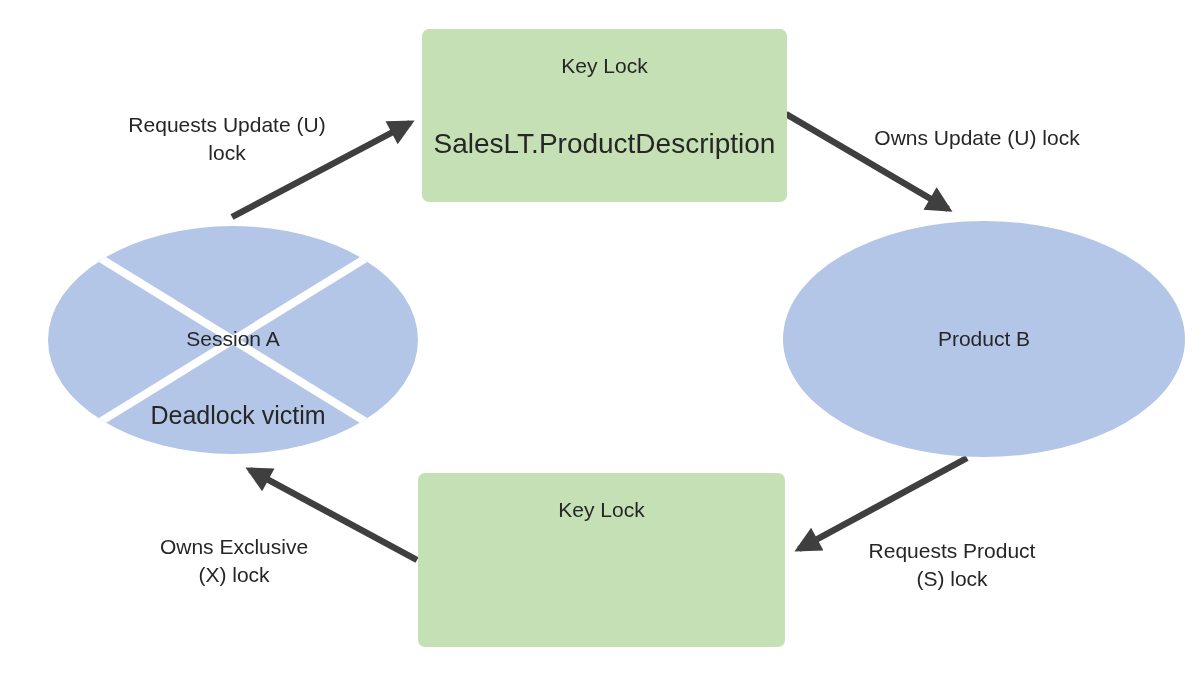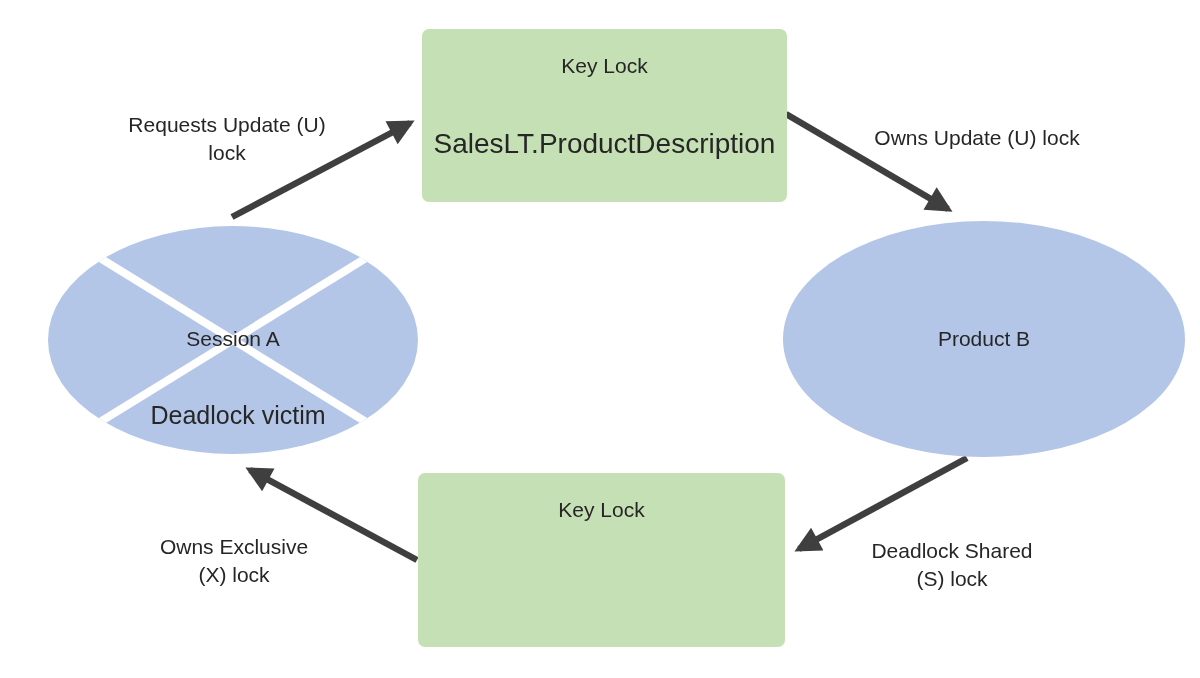--- a/index.html
+++ b/index.html
@@ -126,16 +126,16 @@
 
   <div class="node-label session-a-label">Session A</div>
   <div class="node-label victim-label">Deadlock victim</div>
   <div class="node-label session-b-label">Product B</div>
 
   <div class="edge-label requests-update">Requests Update (U)
 lock</div>
   <div class="edge-label owns-exclusive">Owns Exclusive
 (X) lock</div>
   <div class="edge-label owns-update">Owns Update (U) lock</div>
-  <div class="edge-label requests-shared">Deadlock Shared
+  <div class="edge-label requests-shared">Requests Product
 (S) lock</div>
 
 </div>
 
 </body></html>

